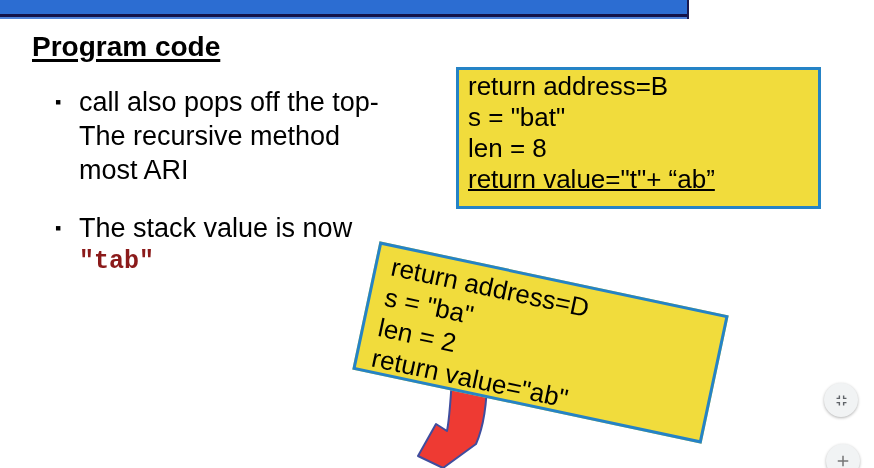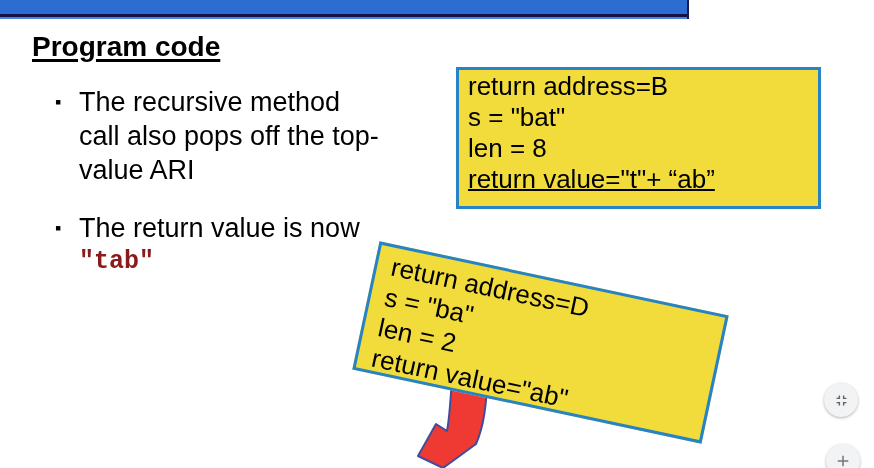--- a/index.html
+++ b/index.html
@@ -59,30 +59,30 @@
 <div id="screen">
 
   <div class="top-bar"></div>
 
   <div class="heading left">Program code</div>
 
 
   <div class="bullet-item" style="top:85px;">
     <span class="marker">▪</span>
     <div class="b-lines">
+      <div>call also pops off the top-</div>
       <div>The recursive method</div>
-      <div>call also pops off the top-</div>
-      <div>value ARI</div>
+      <div>most ARI</div>
     </div>
   </div>
 
   <div class="bullet-item" style="top:211px;">
     <span class="marker">▪</span>
     <div class="b-lines">
-      <div>The return value is now</div>
+      <div>The stack value is now</div>
       <div class="code-line">"tab"</div>
     </div>
   </div>
 
   <div class="frame-box static">
     <div class="frame-line">return address=B</div>
     <div class="frame-line">s = "bat"</div>
     <div class="frame-line">len = 8</div>
     <div class="frame-line underlined">return value="t"+ “ab”</div>
   </div>

